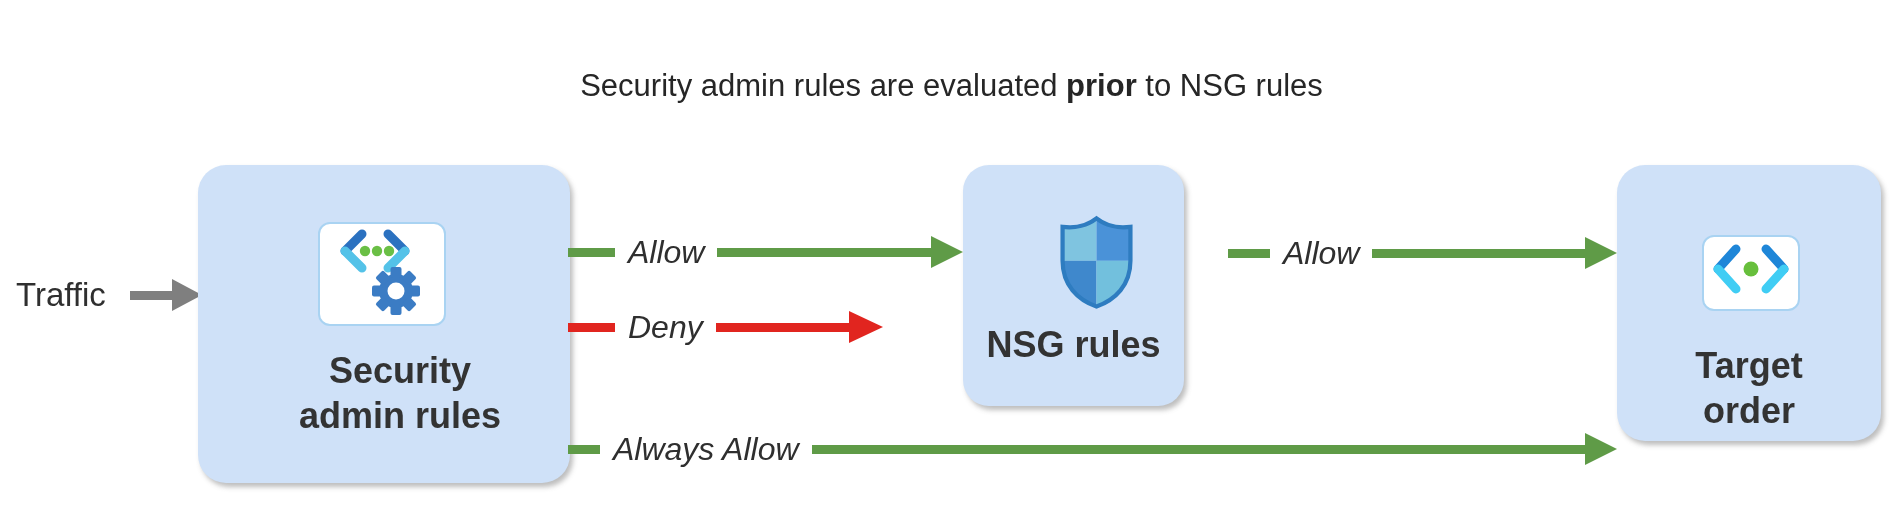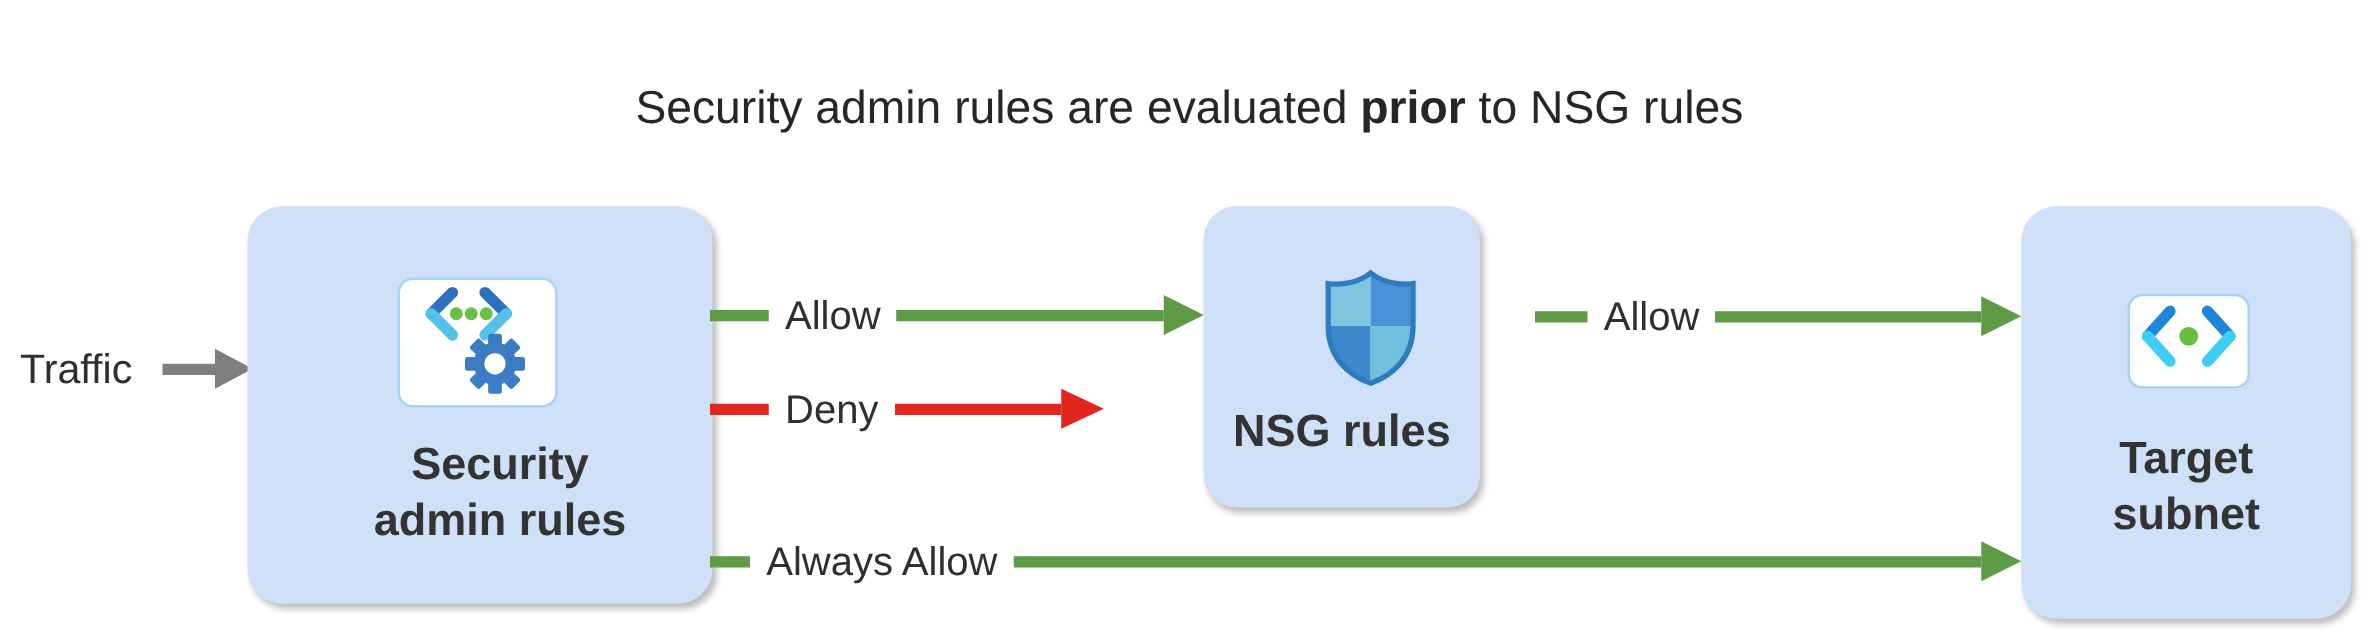--- a/index.html
+++ b/index.html
@@ -4,28 +4,28 @@
 <style>
   html,body{margin:0;padding:0;background:#ffffff;}
   .stage{
     position:relative;width:1903px;height:505px;background:#ffffff;overflow:hidden;
     font-family:"Liberation Sans", sans-serif;color:var(--text-dark,#2f2f2f);
   }
   
   .title{position:absolute;top:20px;left:0;width:100%;text-align:center;
     font-size:35px;font-weight:700;line-height:44px;color:#262626;}
   .subtitle{position:absolute;top:66px;left:0;width:100%;text-align:center;
-    font-size:37px;font-weight:400;line-height:40px;color:#262626;}
+    font-size:31px;font-weight:400;line-height:40px;color:#262626;}
   .subtitle .b{font-weight:700;}
   
   .node{position:absolute;background:var(--node-fill,#cfe1f8);
     box-shadow:3px 4px 5px rgba(110,110,110,0.45);}
   .node.sec{left:198px;top:165px;width:372px;height:318px;border-radius:28px;}
   .node.nsg{left:963px;top:165px;width:221px;height:241px;border-radius:26px;}
-  .node.target{left:1617px;top:165px;width:264px;height:330px;border-radius:28px;}
+  .node.target{left:1617px;top:165px;width:264px;height:276px;border-radius:28px;}
   .node-label{position:absolute;left:0;width:100%;text-align:center;
     font-size:36px;font-weight:700;line-height:45px;color:#333333;}
   .sec .node-label{top:183px;padding-left:16px;}
   .nsg .node-label{top:157px;}
   .target .node-label{top:178px;}
   .tile{position:absolute;background:#ffffff;border:2px solid #a9d3f2;border-radius:12px;
     display:flex;align-items:center;justify-content:center;}
   .sec-tile{left:120px;top:57px;width:124px;height:100px;}
   .target-tile{left:85px;top:70px;width:94px;height:72px;}
   .shield{position:absolute;left:91px;top:50px;}
@@ -33,21 +33,21 @@
   .arrow{position:absolute;display:flex;align-items:center;height:36px;}
   .seg{height:9px;}
   .seg.grow{flex:1;}
   .green{background:var(--allow-green,#5f9b47);}
   .red{background:var(--deny-red,#e1251f);}
   .gray{background:var(--traffic-gray,#7f7f7f);}
   .head{width:0;height:0;border-top:16px solid transparent;border-bottom:16px solid transparent;}
   .green-head{border-left:32px solid var(--allow-green,#5f9b47);}
   .red-head{border-left:34px solid var(--deny-red,#e1251f);}
   .gray-head{border-left:30px solid var(--traffic-gray,#7f7f7f);}
-  .arrow-lbl{font-size:32px;color:#2f2f2f;margin:0 13px;white-space:nowrap;line-height:36px;}
+  .arrow-lbl{font-size:32px;color:#2f2f2f;margin:0 13px;white-space:nowrap;line-height:36px;font-style:italic;}
   .a1{left:568px;top:234px;width:395px;}
   .a1 .s1{width:47px;}
   .a2{left:568px;top:309px;width:315px;}
   .a2 .s1{width:47px;}
   .a3{left:568px;top:431px;width:1049px;}
   .a3 .s1{width:32px;}
   .a4{left:1228px;top:235px;width:389px;}
   .a4 .s1{width:42px;}
   
   .traffic{position:absolute;left:16px;top:276px;display:flex;align-items:center;height:38px;}
@@ -122,21 +122,21 @@
       <svg width="94" height="72" viewBox="0 0 94 72">
         <path d="M32,12 L14,32" stroke="#1e86d8" stroke-width="9" stroke-linecap="round" fill="none"></path>
         <path d="M14,32 L32,52" stroke="#40cdf4" stroke-width="9" stroke-linecap="round" fill="none"></path>
         <path d="M62,12 L80,32" stroke="#1e86d8" stroke-width="9" stroke-linecap="round" fill="none"></path>
         <path d="M80,32 L62,52" stroke="#40cdf4" stroke-width="9" stroke-linecap="round" fill="none"></path>
         <circle cx="47" cy="32" r="7.5" fill="#67bf3c"></circle>
       </svg>
     </div>
     <div class="node-label">
       <div>Target</div>
-      <div>subnet</div>
+      <div>order</div>
     </div>
   </div>
 
   <div class="arrow a1">
     <span class="seg s1 green"></span>
     <span class="arrow-lbl">Allow</span>
     <span class="seg grow green"></span>
     <span class="head green-head"></span>
   </div>
 

